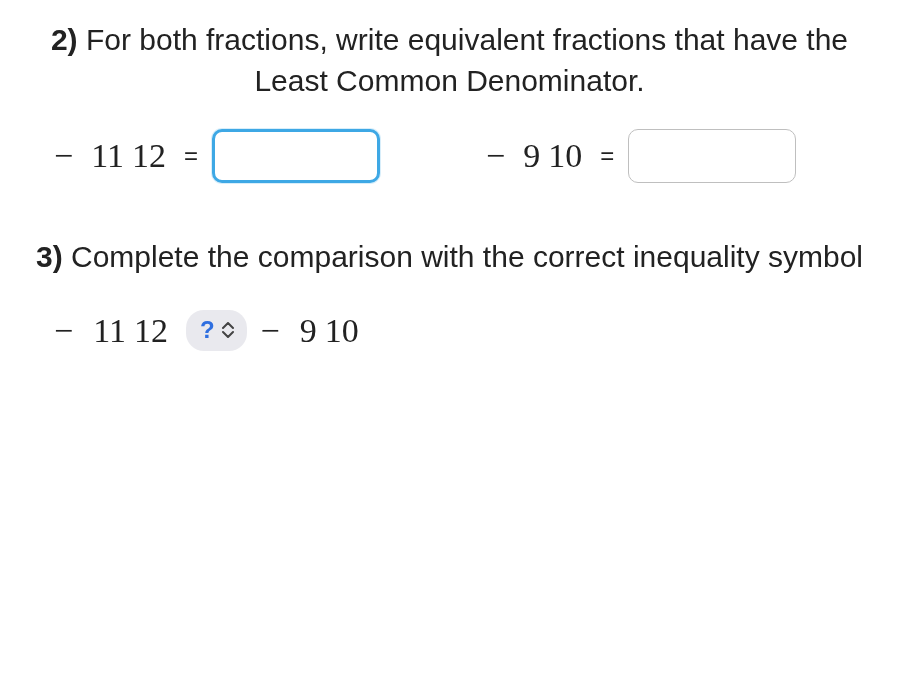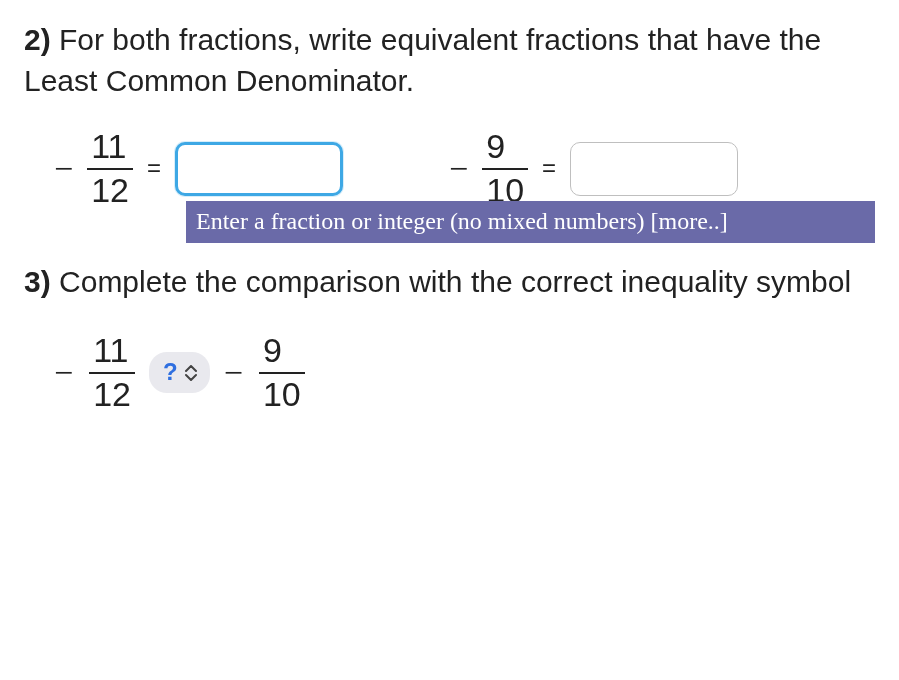--- a/index.html
+++ b/index.html
@@ -7,44 +7,44 @@
     margin: 0;
     padding: 20px 24px;
     font-family: "Trebuchet MS", "Lucida Grande", Verdana, sans-serif;
     background: #fff;
     color: #222;
     width: 899px;
     height: 680px;
     font-size: 30px;
     line-height: 1.35;
   }
-  .prompt { margin-bottom: 28px; }
+  .prompt { margin-bottom: 28px; text-align: center; }
   .prompt .num { font-weight: 700; }
   .work-row {
     display: flex;
     align-items: center;
     gap: 8px;
     padding-left: 30px;
     position: relative;
   }
   .eq-group {
     display: flex;
     align-items: center;
     gap: 12px;
   }
   .minus {
     font-family: "Times New Roman", Georgia, serif;
     font-size: 34px;
     padding-right: 2px;
   }
   .frac {
     display: inline-flex;
-    flex-direction: column;
+    flex-direction: row;
     align-items: flex-start;
-    font-family: Liberation Sans, sans-serif;
+    font-family: Liberation Serif, serif;
     font-size: 34px;
     line-height: 1.05;
   }
   .frac .num-top, .frac .den-bot { padding: 0 4px; }
   .frac .bar {
     width: 100%;
     border-top: 2px solid #222;
     margin: 3px 0;
   }
   .equals {
@@ -130,23 +130,20 @@
     <span class="minus">−</span>
     <span class="frac">
       <span class="num-top">9</span>
       <span class="bar"></span>
       <span class="den-bot">10</span>
     </span>
     <span class="equals">=</span>
     <input class="answer-box" value="" style="">
   </div>
 
-  <div class="tooltip-bar">
-    <span>Enter a fraction or integer (no mixed numbers) </span><span class="more">[more..]</span>
-  </div>
 </div>
 
 <div class="section2">
   <div class="prompt">
     <span class="num">3)</span>
     <span>Complete the comparison with the correct inequality symbol</span>
   </div>
 
   <div class="compare-row">
     <span class="minus">−</span>

